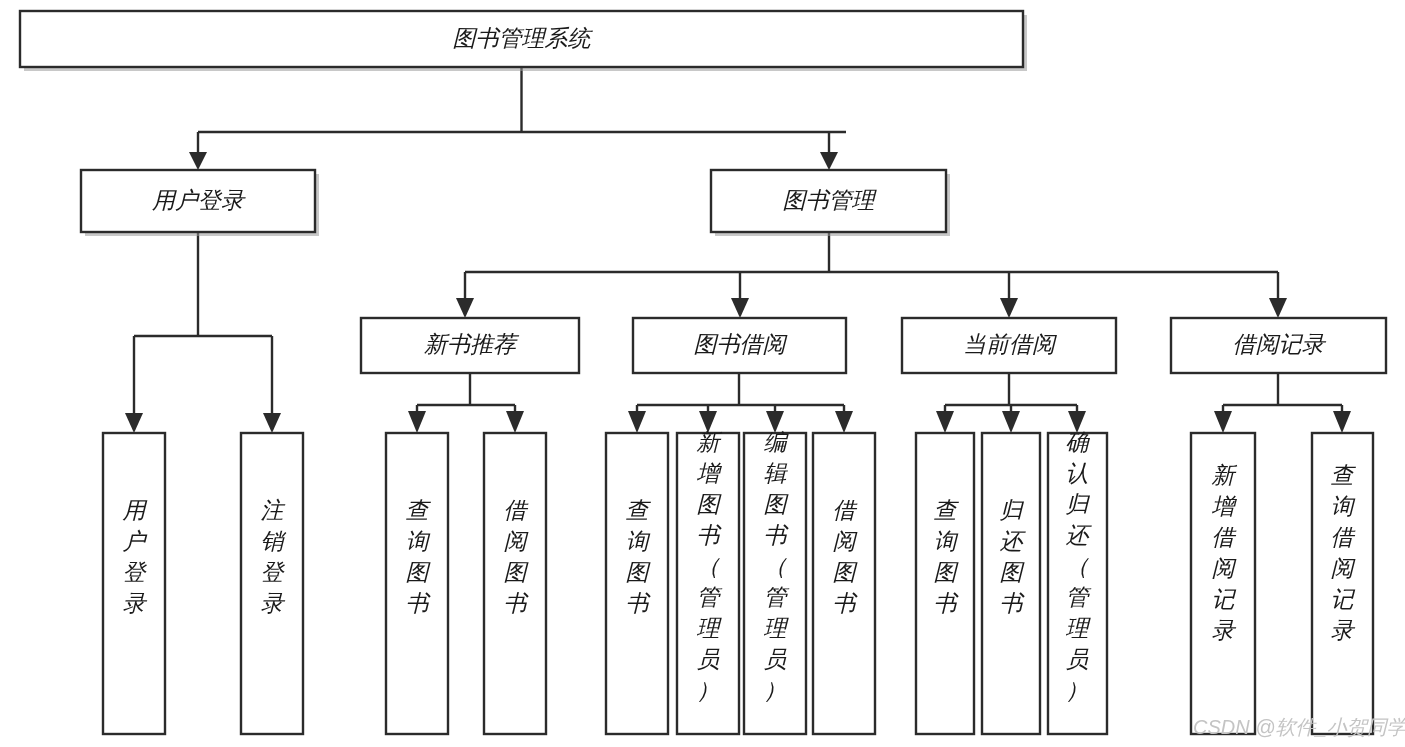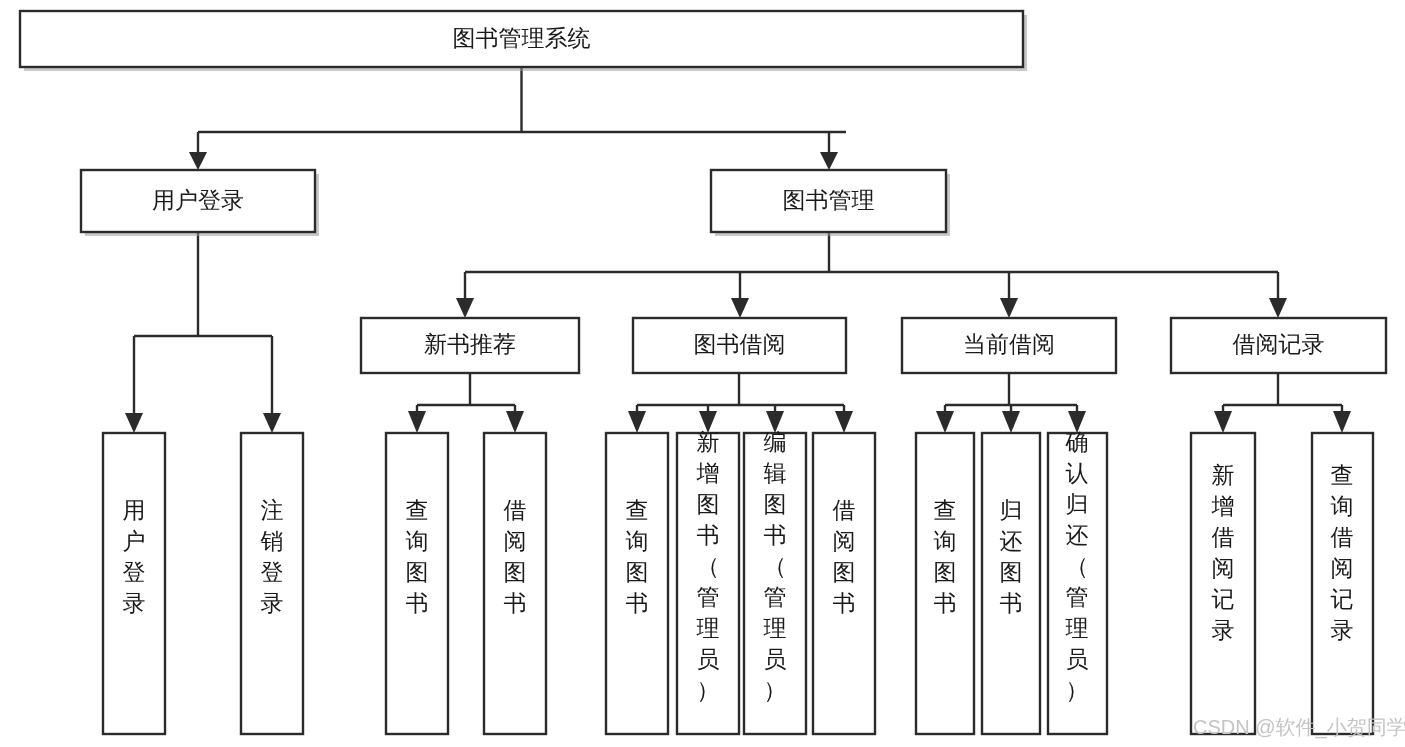--- a/index.html
+++ b/index.html
@@ -13,20 +13,21 @@
     overflow: hidden;
     font-family: "Liberation Sans", "DejaVu Sans", sans-serif;
     position: relative;
   }
   #diagram-root {
     position: absolute;
     left: 0;
     top: 0;
     width: 1405px;
     height: 747px;
+    font-style: italic;
   }
   svg.diagram {
     display: block;
     width: 1405px;
     height: 747px;
     background: #ffffff;
   }
   .node-rect {
     fill: #ffffff;
     stroke: #2b2b2b;

